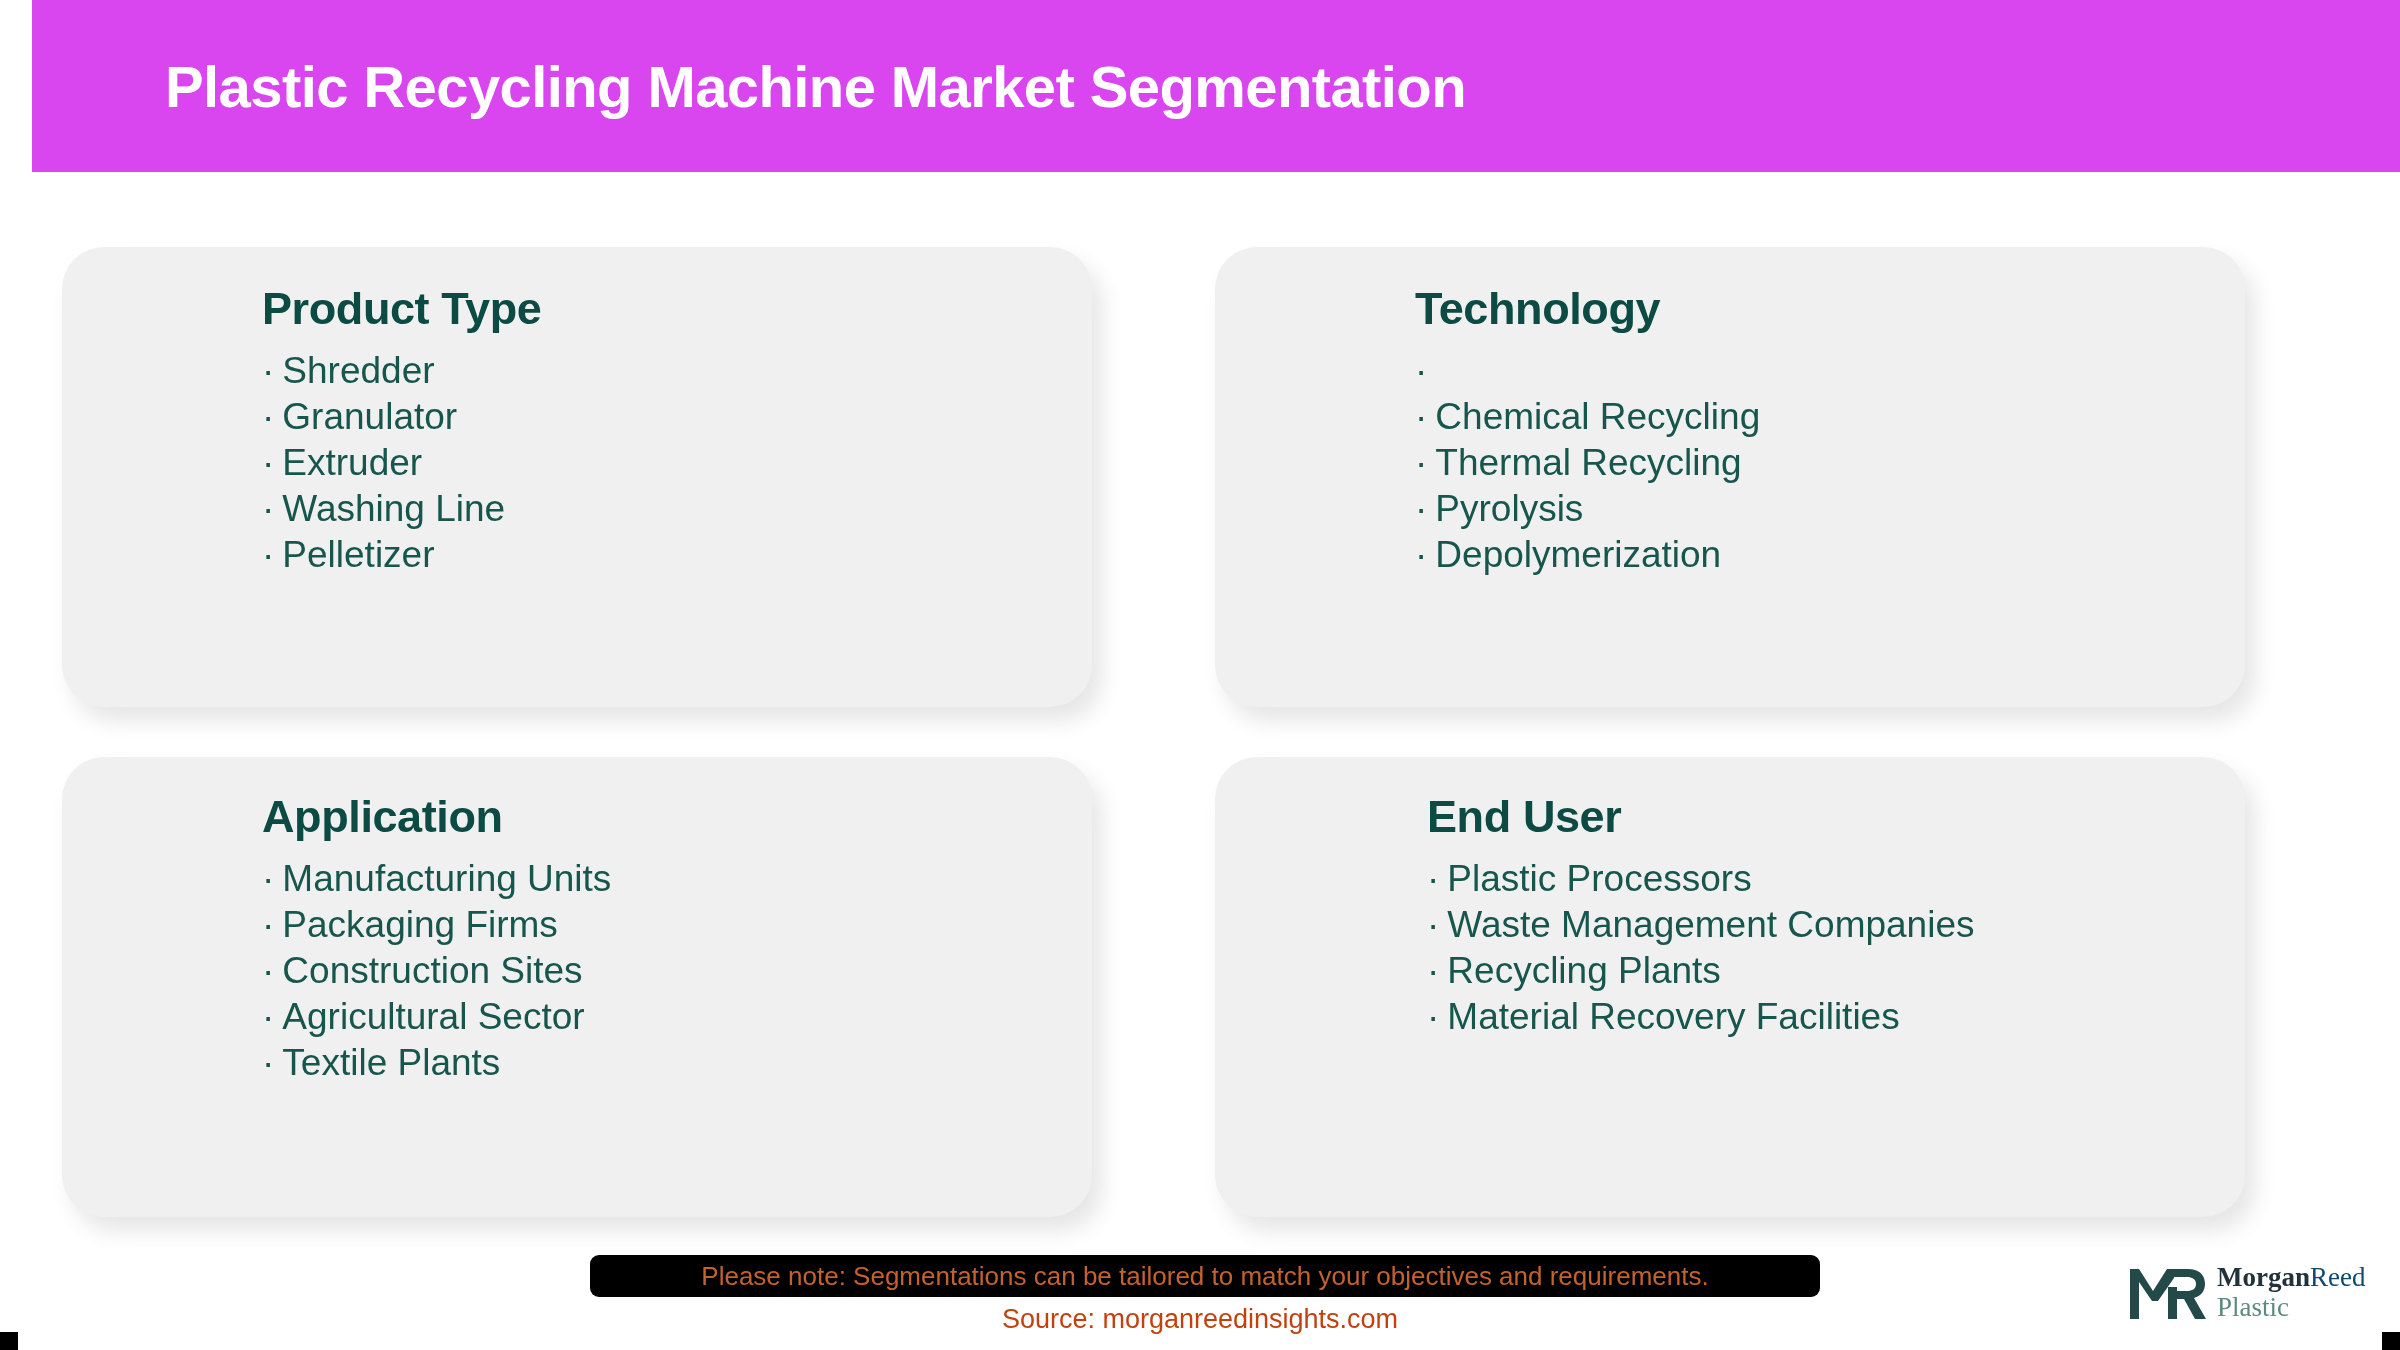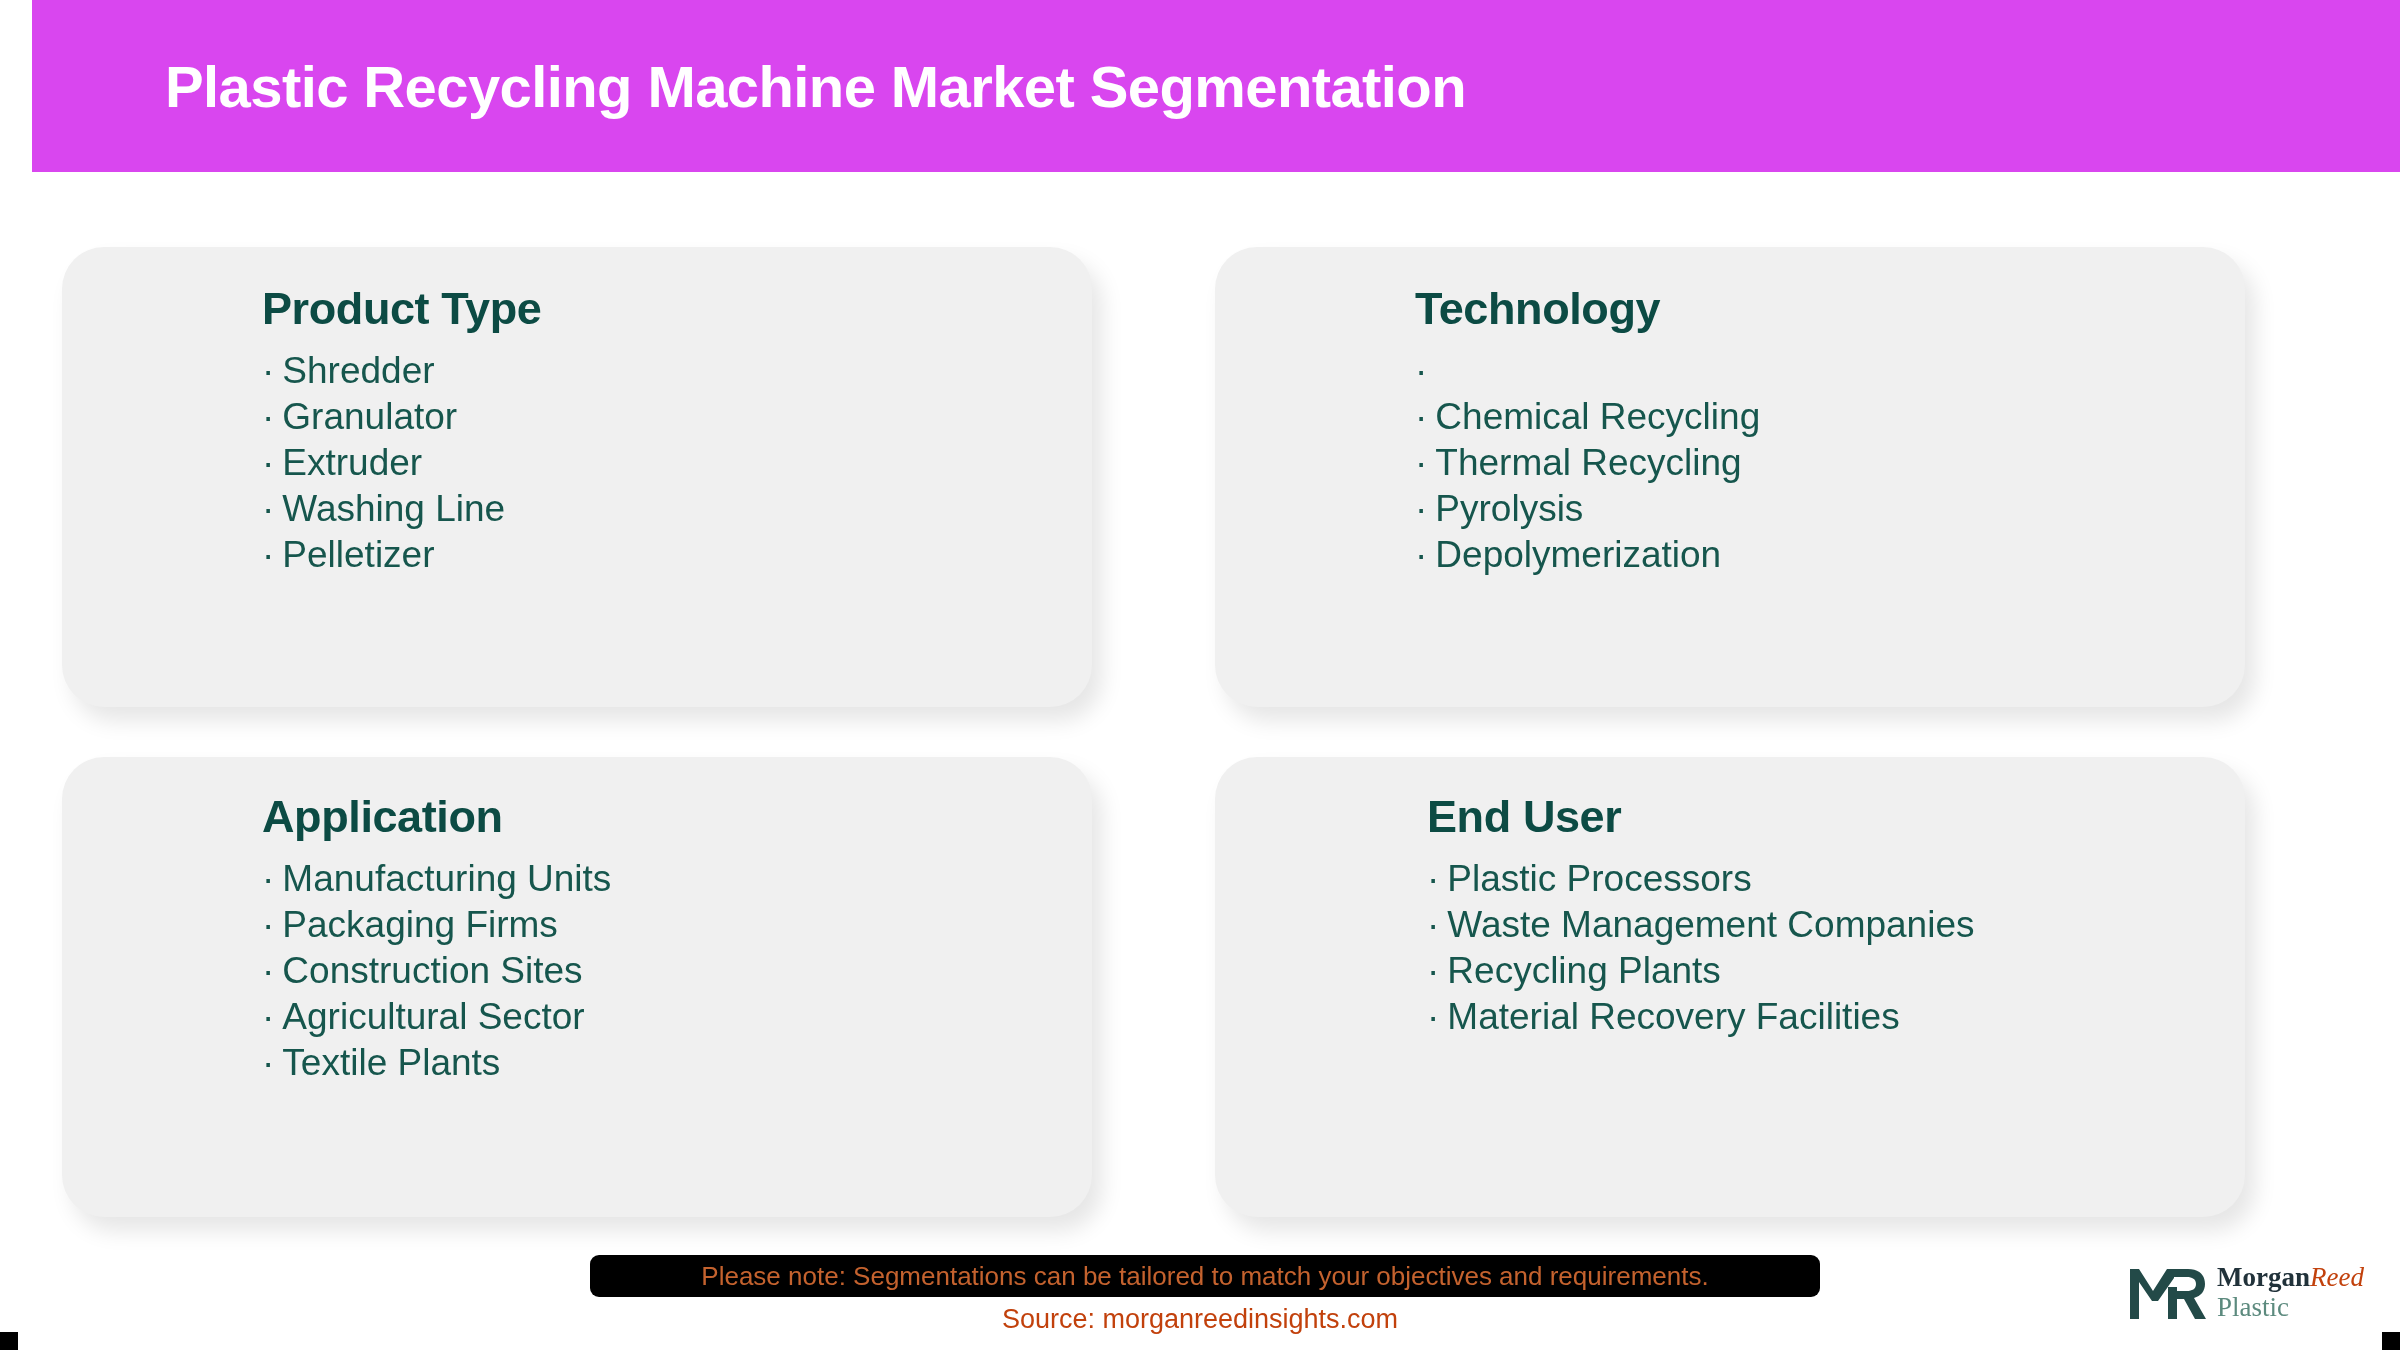--- a/index.html
+++ b/index.html
@@ -170,21 +170,21 @@
   }
 
   .logo-line-1 {
     font-family: "Liberation Serif", serif;
     font-size: 27px;
     white-space: nowrap;
     color: #243B44;
   }
 
   .logo-morgan { font-weight: bold; color: #21323A; }
-  .logo-reed { font-weight: normal; color: #c2410c; font-style: italic; }
+  .logo-reed { font-weight: normal; color: #0c4a6e; }
 
   .logo-line-2 {
     font-family: "Liberation Serif", serif;
     font-size: 27px;
     color: #5C8A7E;
     white-space: nowrap;
     margin-top: 3px;
   }
 
   

